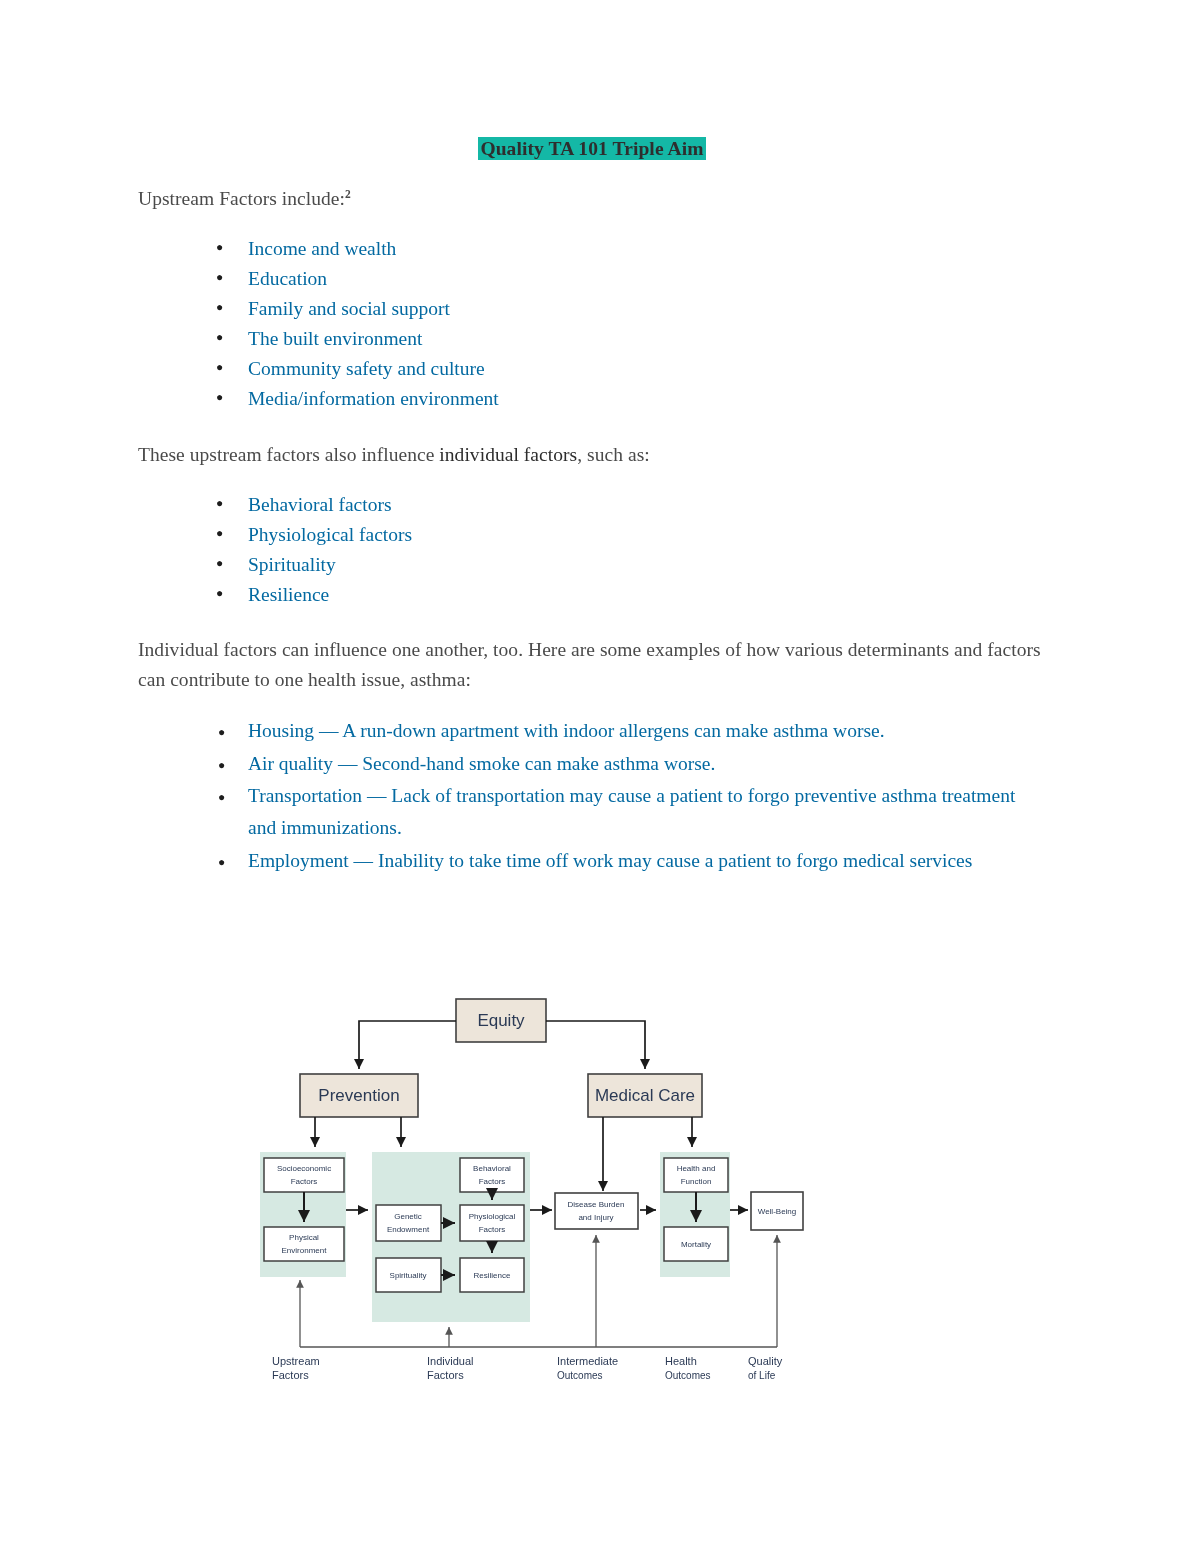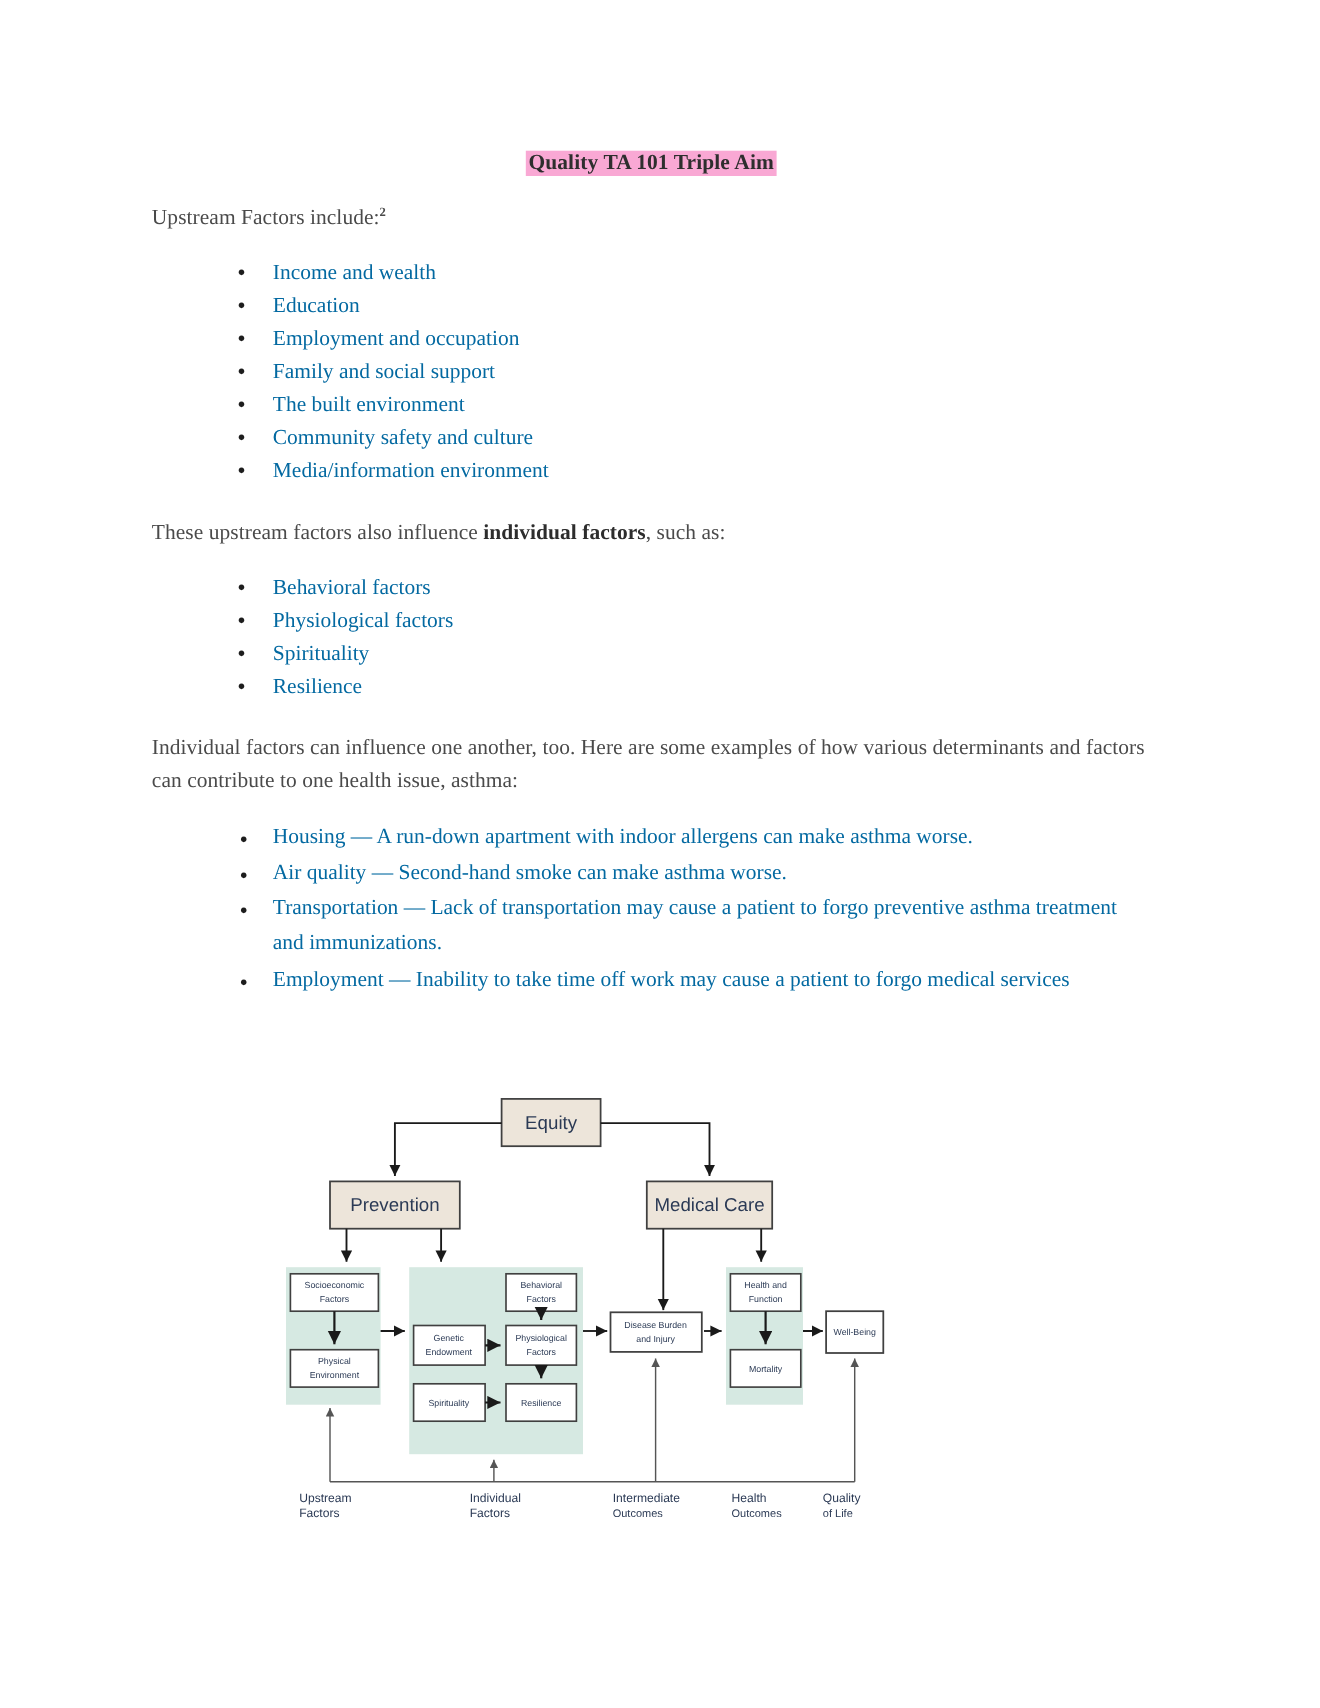--- a/index.html
+++ b/index.html
@@ -28,33 +28,33 @@
     width: 908px;
   }
   .doc-title {
     text-align: center;
     font-size: 19.5px;
     line-height: 26px;
     margin: 0 0 0 0;
     letter-spacing: 0.1px;
   }
   .doc-title .hl {
-    background: #f9a8d4;
+    background: #14b8a6;
     color: #2e2e2e;
     padding: 1px 2px;
   }
   .para {
     font-size: 19.5px;
     line-height: 30px;
     margin: 22px 0 0 0;
     color: #4a4a4a;
     letter-spacing: 0.05px;
   }
   .para.tight { margin-top: 26px; }
-  .para b { color: #2d2d2d; font-weight: bold; margin-top: 36px; }
+  .para b { color: #2d2d2d; font-weight: normal; margin-top: 36px; }
   sup {
     font-size: 11.5px;
     font-weight: bold;
     vertical-align: super;
     line-height: 0;
   }
   ul.bullets {
     list-style: none;
     margin: 20px 0 0 0;
     padding: 0;
@@ -107,21 +107,20 @@
 
     <h1 class="doc-title">
       <span class="hl">Quality TA 101 Triple Aim</span>
     </h1>
 
     <p class="para"><span>Upstream Factors include:</span><sup>2</sup></p>
 
     <ul class="bullets">
       <li>Income and wealth</li>
       <li>Education</li>
-      <li>Employment and occupation</li>
       <li>Family and social support</li>
       <li>The built environment</li>
       <li>Community safety and culture</li>
       <li>Media/information environment</li>
     </ul>
 
     <p class="para tight"><span>These upstream factors also influence </span><b>individual factors</b><span>, such as:</span></p>
 
     <ul class="bullets">
       <li>Behavioral factors</li>

